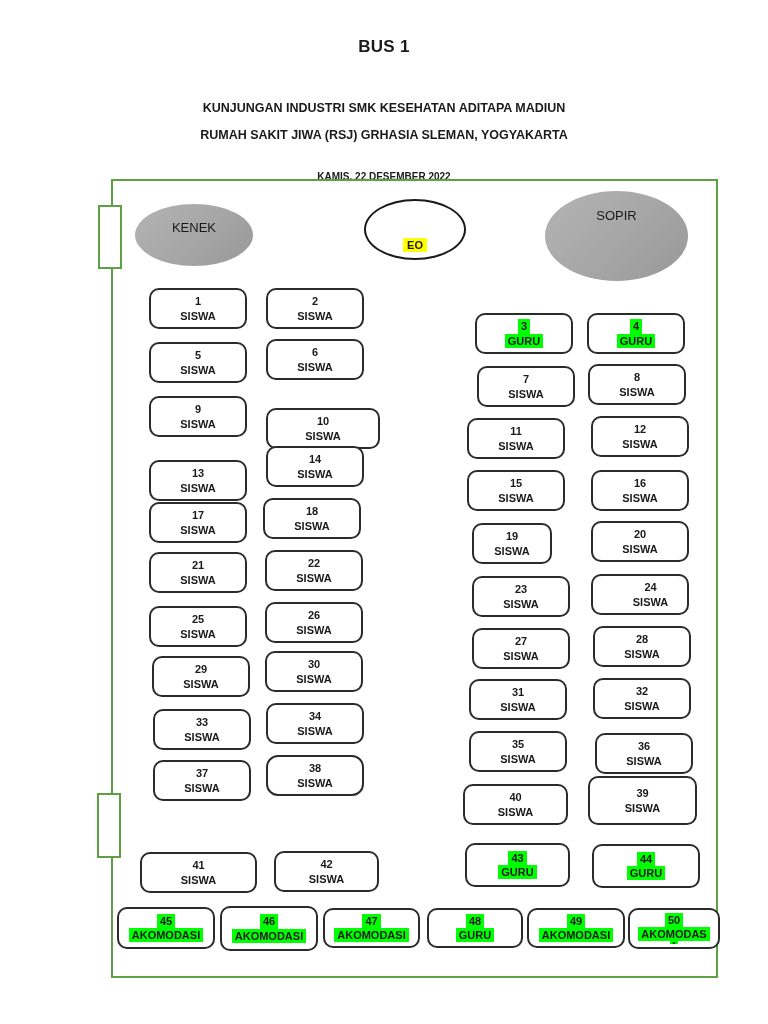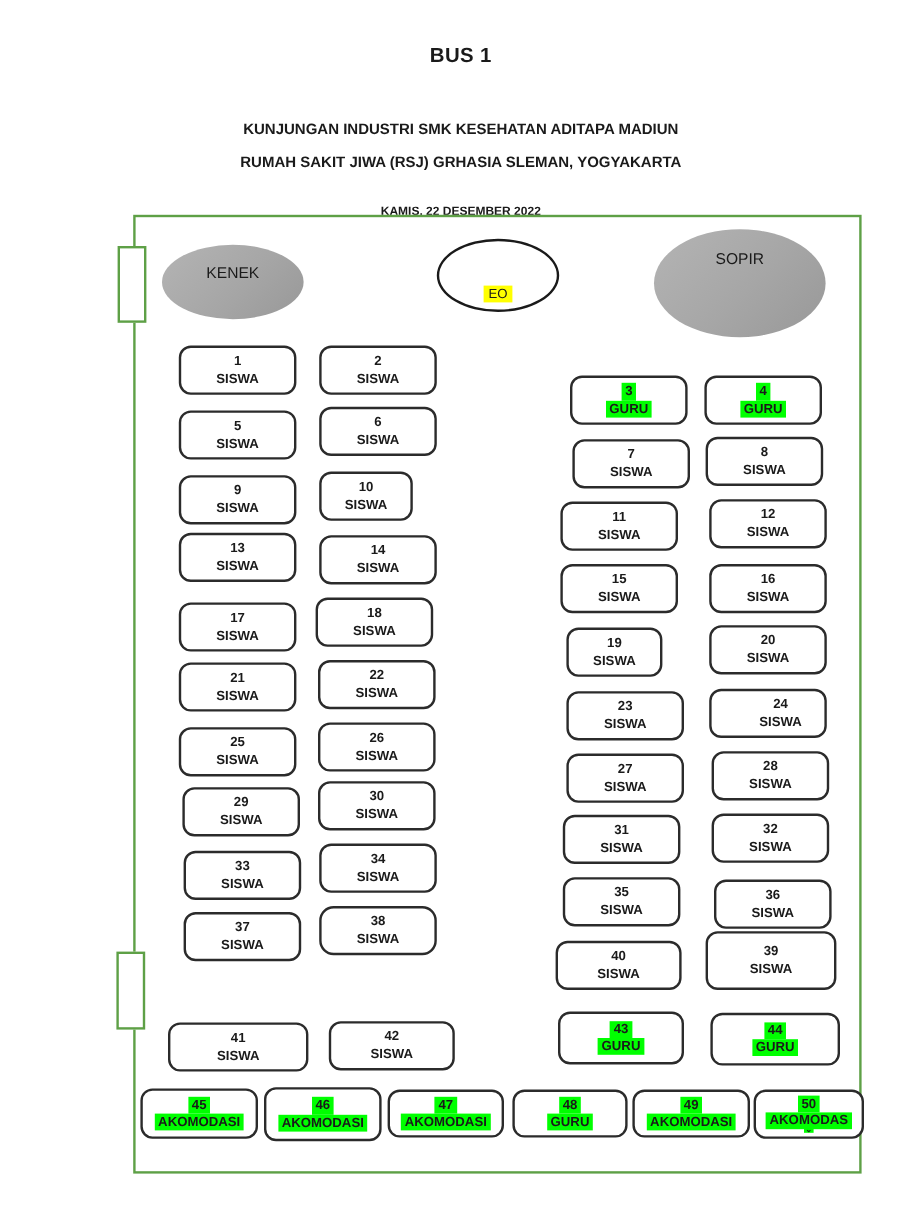--- a/index.html
+++ b/index.html
@@ -20,21 +20,21 @@
   .door{position:absolute;background:#fff;border:2px solid #5ea046;box-sizing:border-box;z-index:3;}
   #door-front{left:98px;top:205px;width:24px;height:64px;}
   #door-rear{left:97px;top:793px;width:24px;height:65px;}
 
   
   .ellipse{position:absolute;border-radius:50%;display:flex;align-items:center;justify-content:center;z-index:2;}
   .gray{background:linear-gradient(135deg,#b4b4b4 0%,#a6a6a6 55%,#989898 100%);}
   #kenek{left:135px;top:204px;width:118px;height:62px;}
   #kenek .lbl{font-size:13px;position:relative;top:-8px;}
   #eo{left:364px;top:199px;width:102px;height:61px;background:#fff;border:2px solid #1a1a1a;box-sizing:border-box;}
-  #eo .lbl{font-size:11px;font-weight:normal;background:#ffff00;padding:1px 4px;position:relative;top:-7px;margin-top:44px;}
+  #eo .lbl{font-size:11px;font-weight:bold;background:#ffff00;padding:1px 4px;position:relative;top:-7px;margin-top:44px;}
   #sopir{left:545px;top:191px;width:143px;height:90px;}
   #sopir .lbl{font-size:13px;position:relative;top:-21px;}
 
   
   .seat{position:absolute;background:#fff;border:2px solid #2b2b2b;border-radius:10px;
         box-sizing:border-box;display:flex;flex-direction:column;align-items:center;justify-content:center;
         font-weight:bold;font-size:11px;line-height:1.3;z-index:4;}
   .seat .hl{background:#00ff00;padding:0 3px;}
   .seat .ovf{font-size:7px;line-height:4px;margin-top:-1px;background:#00ff00;padding:0 1px;}
 </style>
@@ -93,33 +93,33 @@
         <span class="role">SISWA</span>
       </div>
       <div class="seat" style="left: 588px; top: 364px; width: 98px; height: 41px;">
         <span class="num">8</span>
         <span class="role">SISWA</span>
       </div>
       <div class="seat" style="left: 149px; top: 396px; width: 98px; height: 41px;">
         <span class="num">9</span>
         <span class="role">SISWA</span>
       </div>
-      <div class="seat" style="left: 266px; top: 393px; width: 78px; height: 41px;">
+      <div class="seat" style="left: 266px; top: 408px; width: 114px; height: 41px;">
         <span class="num">10</span>
         <span class="role">SISWA</span>
       </div>
       <div class="seat" style="left: 467px; top: 418px; width: 98px; height: 41px;">
         <span class="num">11</span>
         <span class="role">SISWA</span>
       </div>
       <div class="seat" style="left: 591px; top: 416px; width: 98px; height: 41px;">
         <span class="num">12</span>
         <span class="role">SISWA</span>
       </div>
-      <div class="seat" style="left: 149px; top: 444px; width: 98px; height: 41px;">
+      <div class="seat" style="left: 149px; top: 460px; width: 98px; height: 41px;">
         <span class="num">13</span>
         <span class="role">SISWA</span>
       </div>
       <div class="seat" style="left: 266px; top: 446px; width: 98px; height: 41px;">
         <span class="num">14</span>
         <span class="role">SISWA</span>
       </div>
       <div class="seat" style="left: 467px; top: 470px; width: 98px; height: 41px;">
         <span class="num">15</span>
         <span class="role">SISWA</span>

